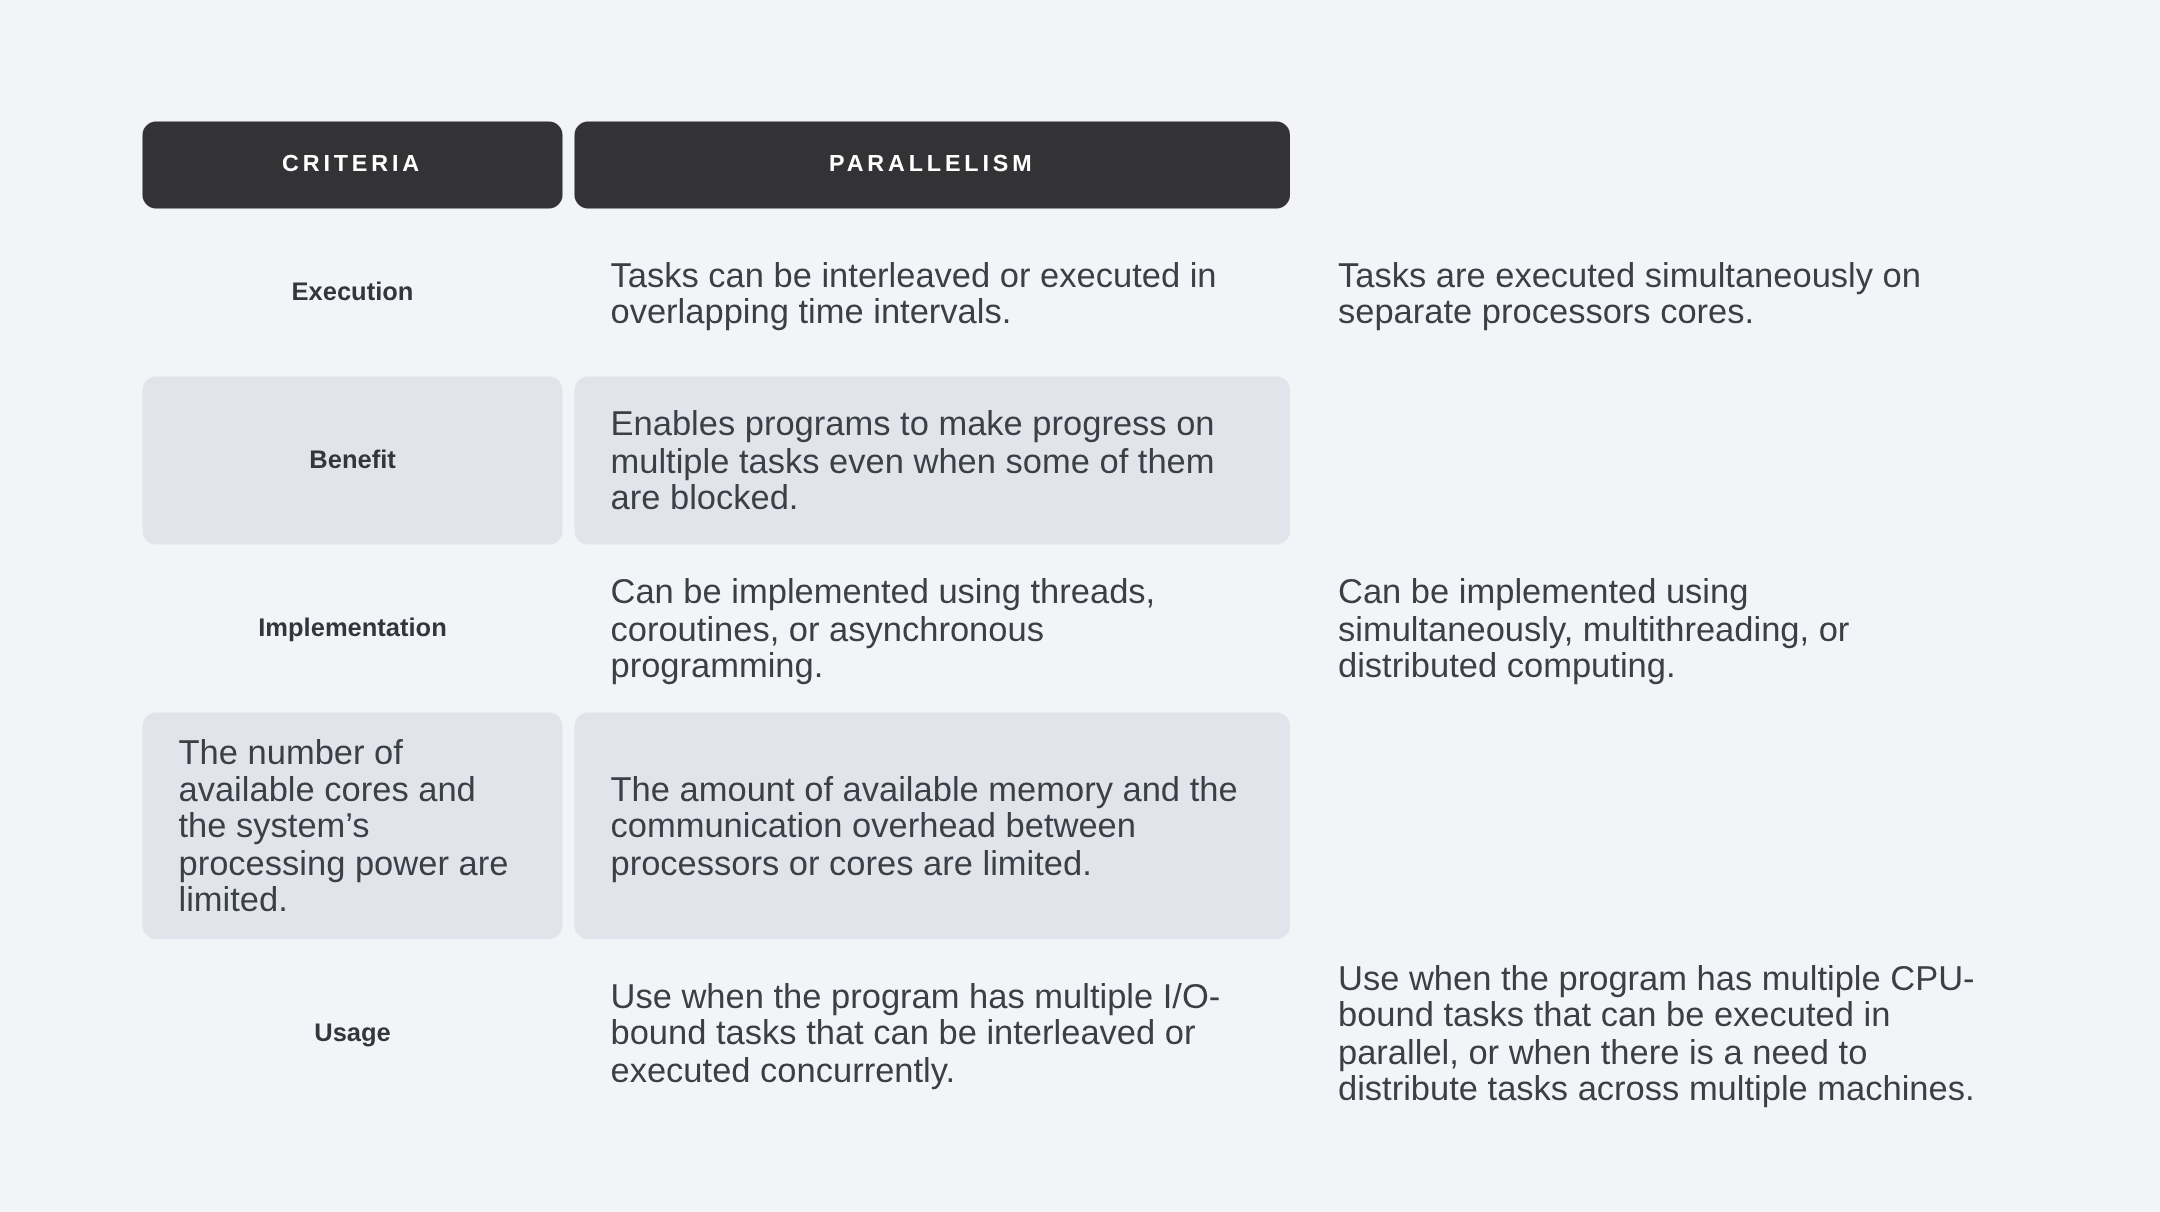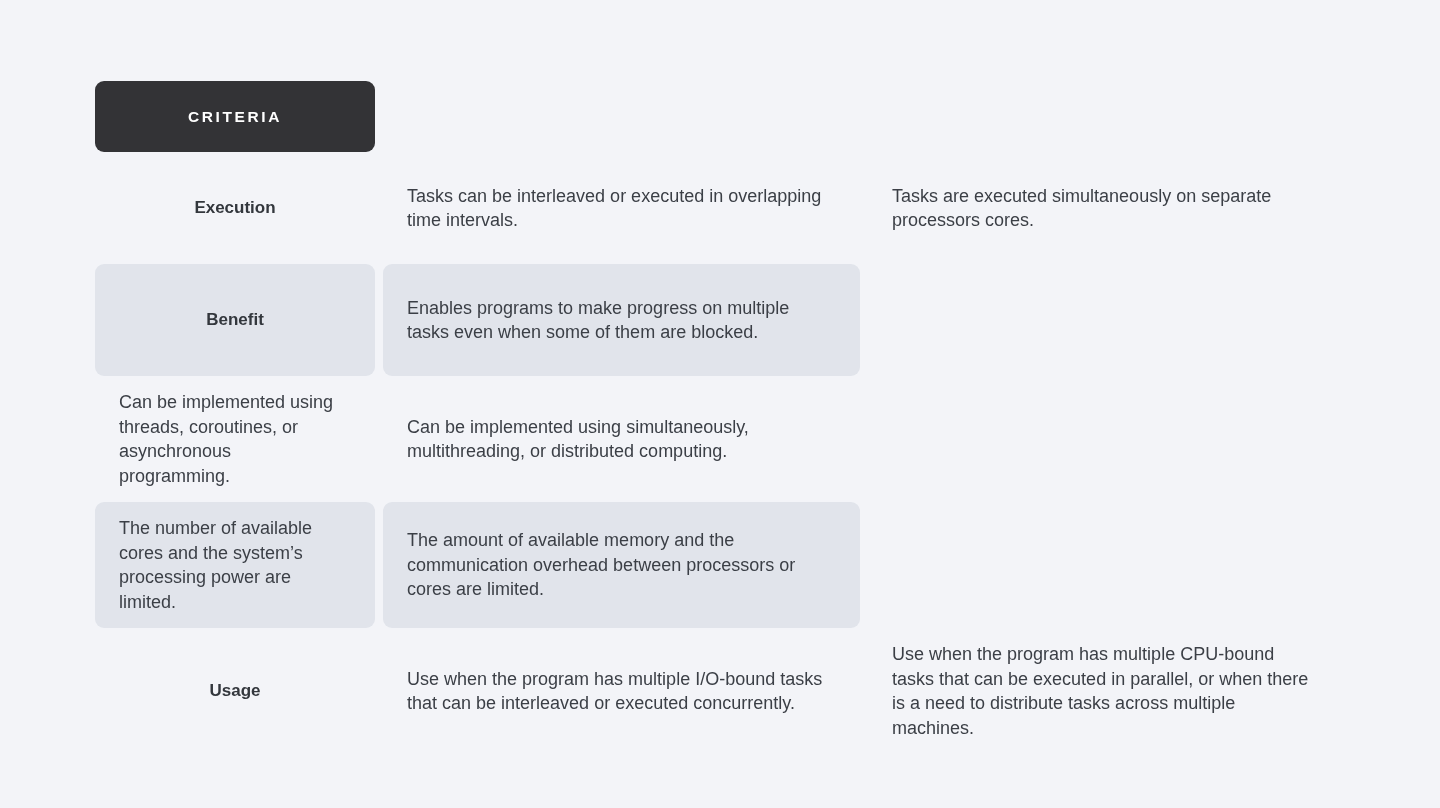--- a/index.html
+++ b/index.html
@@ -17,21 +17,21 @@
     width: 1250px;
   }
   .grid {
     display: grid;
     grid-template-columns: 280px 477px 477px;
     column-gap: 8px;
   }
   .header-cell {
     background: #333336;
     color: #ffffff;
-    height: 71px;
+    height: 58px;
     border-radius: 9px;
     display: flex;
     align-items: center;
     justify-content: center;
     font-size: 15.5px;
     font-weight: 700;
     letter-spacing: 2.6px;
     text-transform: uppercase;
   }
   .row {
@@ -50,47 +50,49 @@
   }
   .criteria-cell {
     justify-content: center;
     text-align: center;
     font-weight: 700;
     font-size: 17px;
     color: #33373d;
   }
   .body-cell {
     padding: 14px 28px 14px 24px;
-    font-size: 18px;
+    font-size: 23px;
     line-height: 24.5px;
     color: #3b3f46;
     text-align: left;
   }
 </style>
 </head>
 <body>
 
 <div class="table-wrap">
 
   <div class="grid">
     <div class="header-cell">CRITERIA</div>
+    <div class="header-cell">PARALLELISM</div>
   </div>
 
   <div class="row">
     <div class="cell criteria-cell">Execution</div>
     <div class="cell body-cell">Tasks can be interleaved or executed in overlapping time intervals.</div>
     <div class="cell body-cell">Tasks are executed simultaneously on separate processors cores.</div>
   </div>
 
   <div class="row shaded">
     <div class="cell criteria-cell">Benefit</div>
     <div class="cell body-cell">Enables programs to make progress on multiple tasks even when some of them are blocked.</div>
   </div>
 
   <div class="row">
+    <div class="cell criteria-cell">Implementation</div>
     <div class="cell body-cell">Can be implemented using threads, coroutines, or asynchronous programming.</div>
     <div class="cell body-cell">Can be implemented using simultaneously, multithreading, or distributed computing.</div>
   </div>
 
   <div class="row shaded">
     <div class="cell body-cell">The number of available cores and the system’s processing power are limited.</div>
     <div class="cell body-cell">The amount of available memory and the communication overhead between processors or cores are limited.</div>
   </div>
 
   <div class="row">

